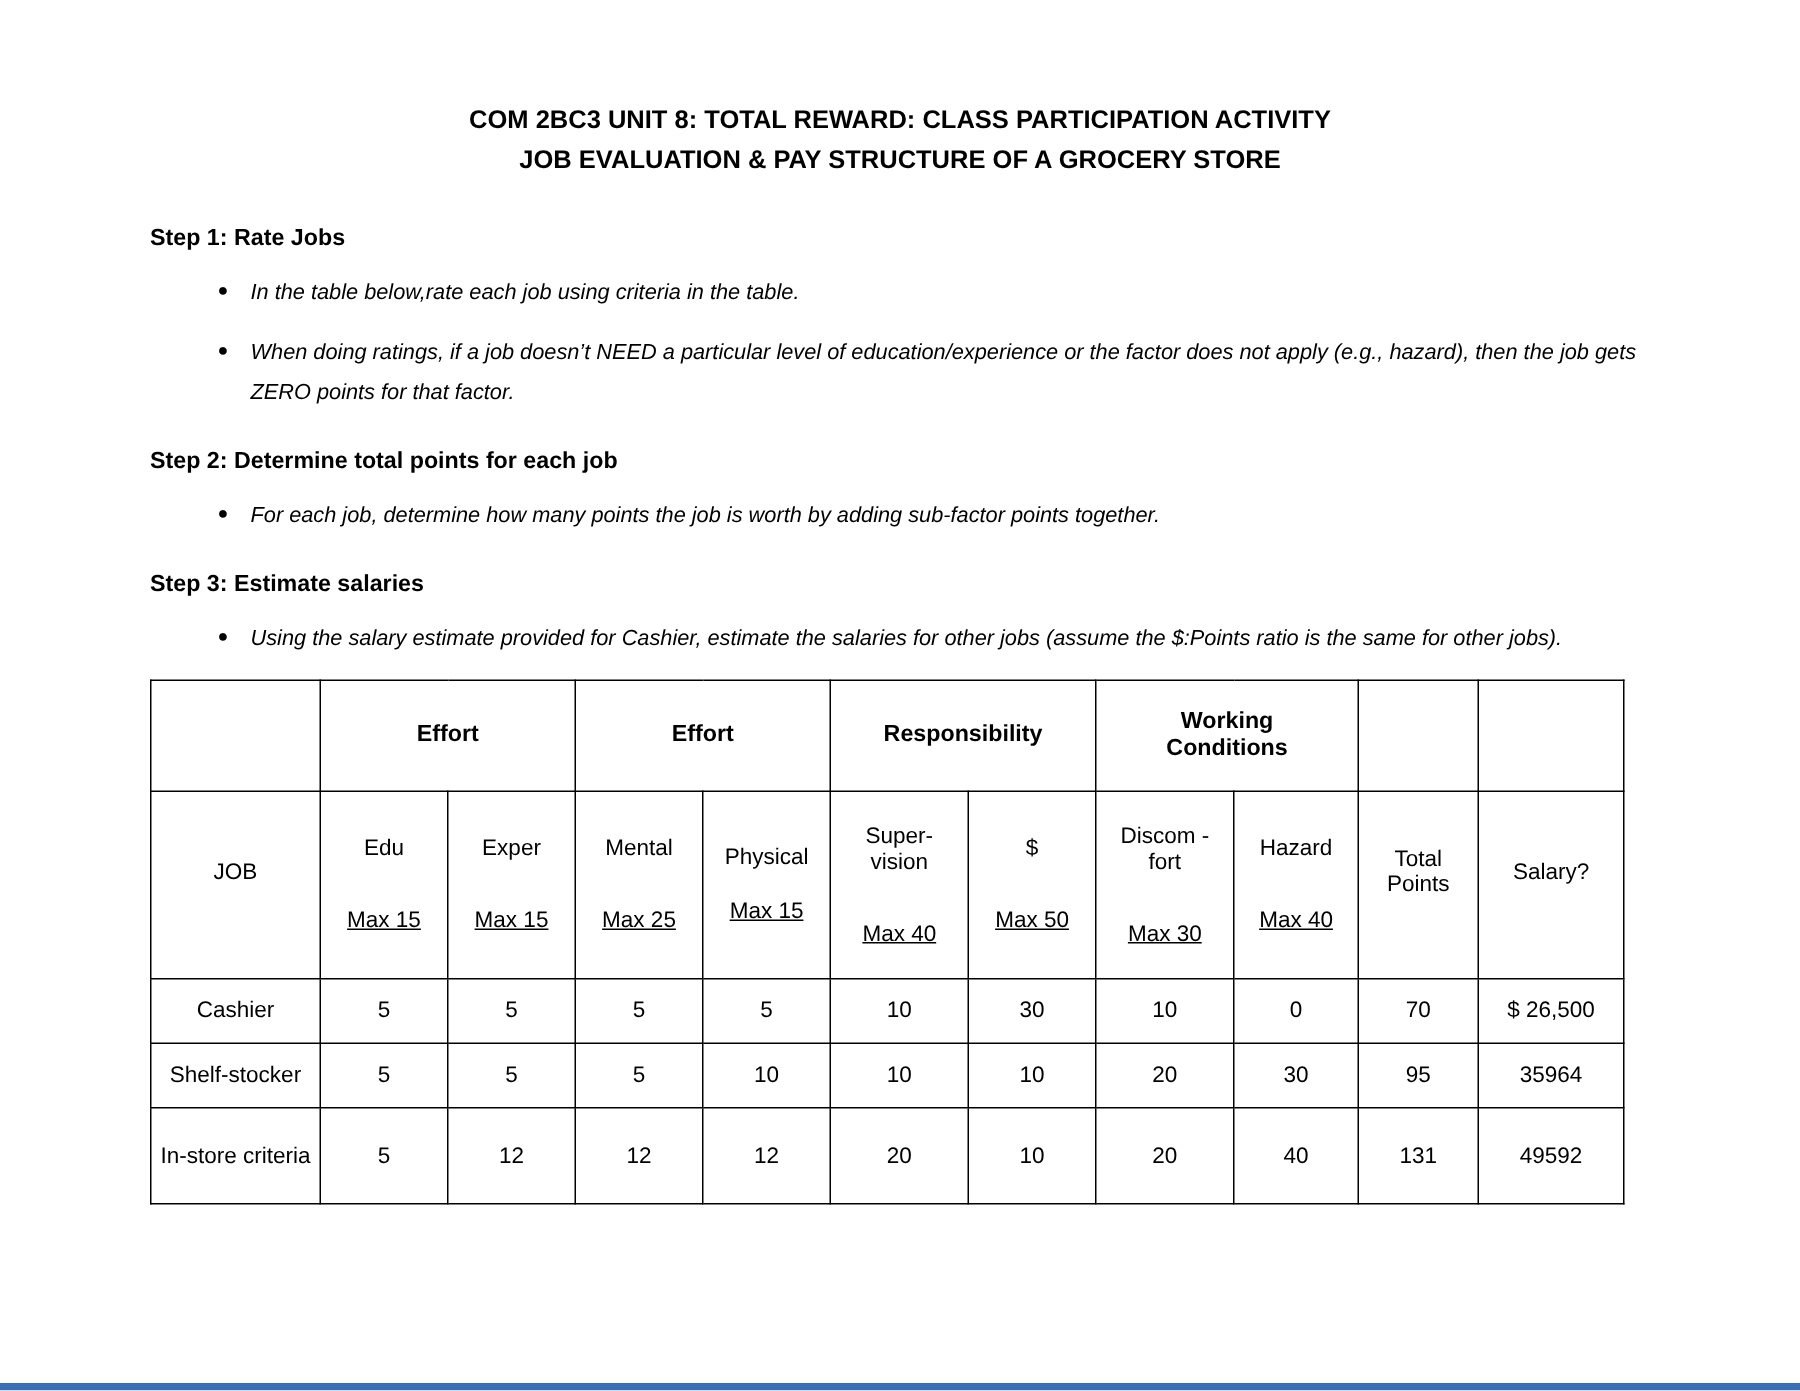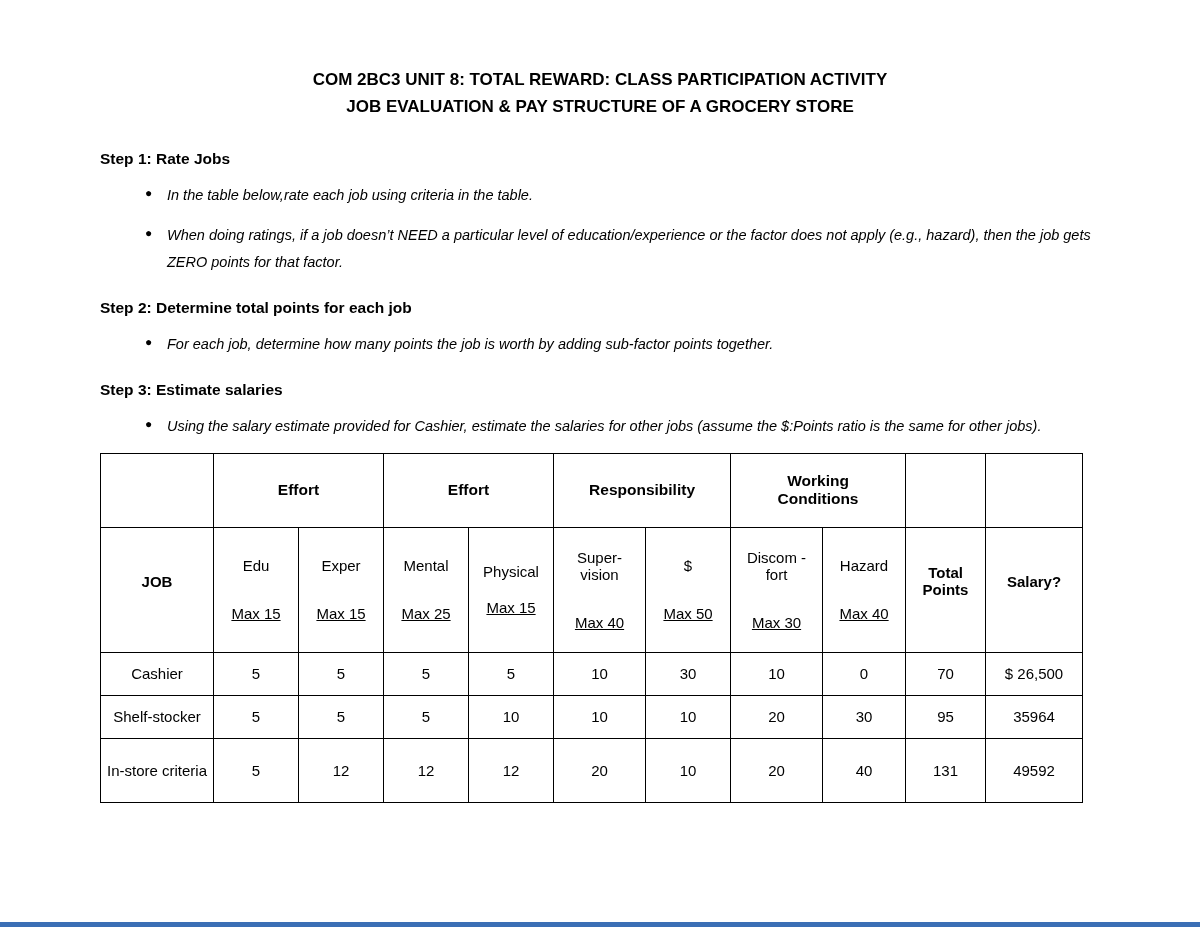--- a/index.html
+++ b/index.html
@@ -19,21 +19,21 @@
   .bullet-row { display:flex; margin:0 0 14px 45px; line-height:1.8; font-size:14.5px; }
   .dot { flex:0 0 22px; font-size:12px; line-height:1.9; }
   .bullet-text { flex:1;font-style:italic; }
 
   table.eval { border-collapse:collapse; table-layout:fixed; margin-top:14px; width:982px; }
   .eval td { border:1.3px solid #000; font-size:15px; text-align:center; vertical-align:middle; padding:4px 3px; box-sizing:border-box; white-space:pre-line; }
   .group-row td { font-weight:700; font-size:15.5px; height:74px; }
   .head-row td { height:110px; }
   .head-max { margin-top:14px;text-decoration:underline; }
   .head-max:empty { display:none; }
-  .bold { font-weight:700; }
+  .bold { font-weight:400; }
   .job-col { text-align:left; padding-left:8px; }
   .left-pad { text-align:left; padding-left:9px; }
   .total { font-weight:400; }
   .r-short td { height:43px; }
   .r-tall td { height:64px; }
 
   .bottom-rule { position:absolute; left:0; bottom:0; width:100%; height:5px; }
 </style>
 </head>
 <body>

